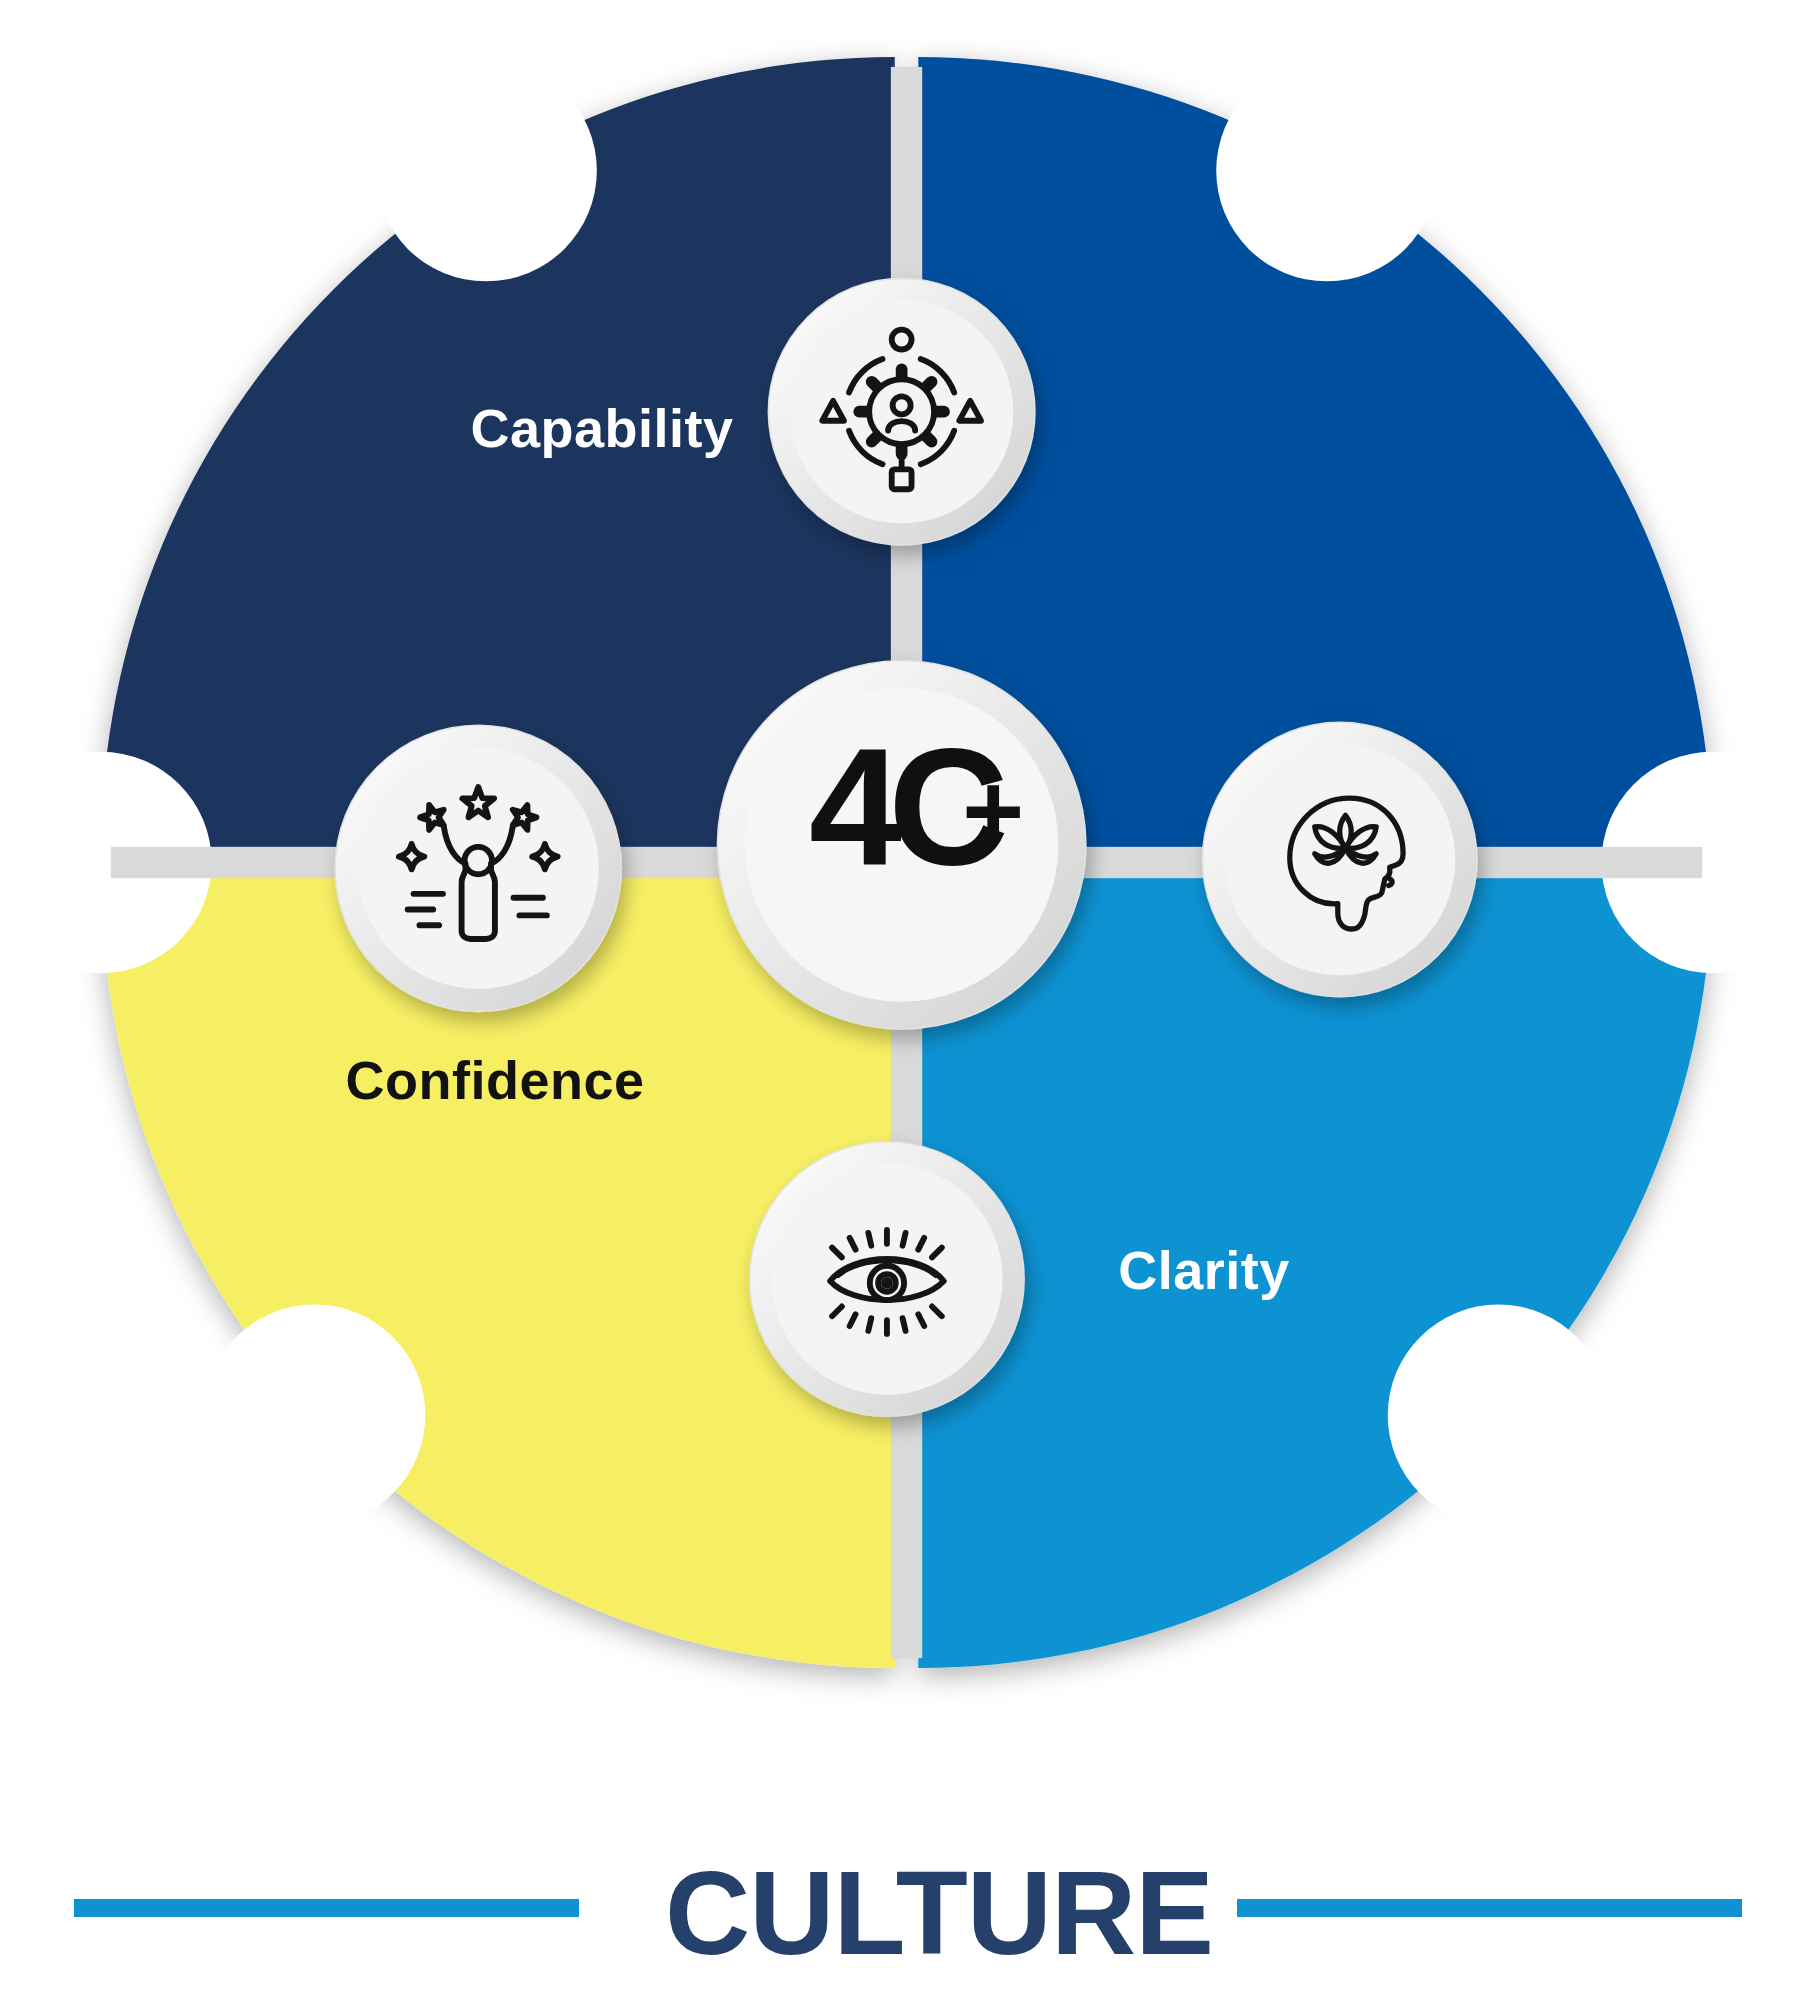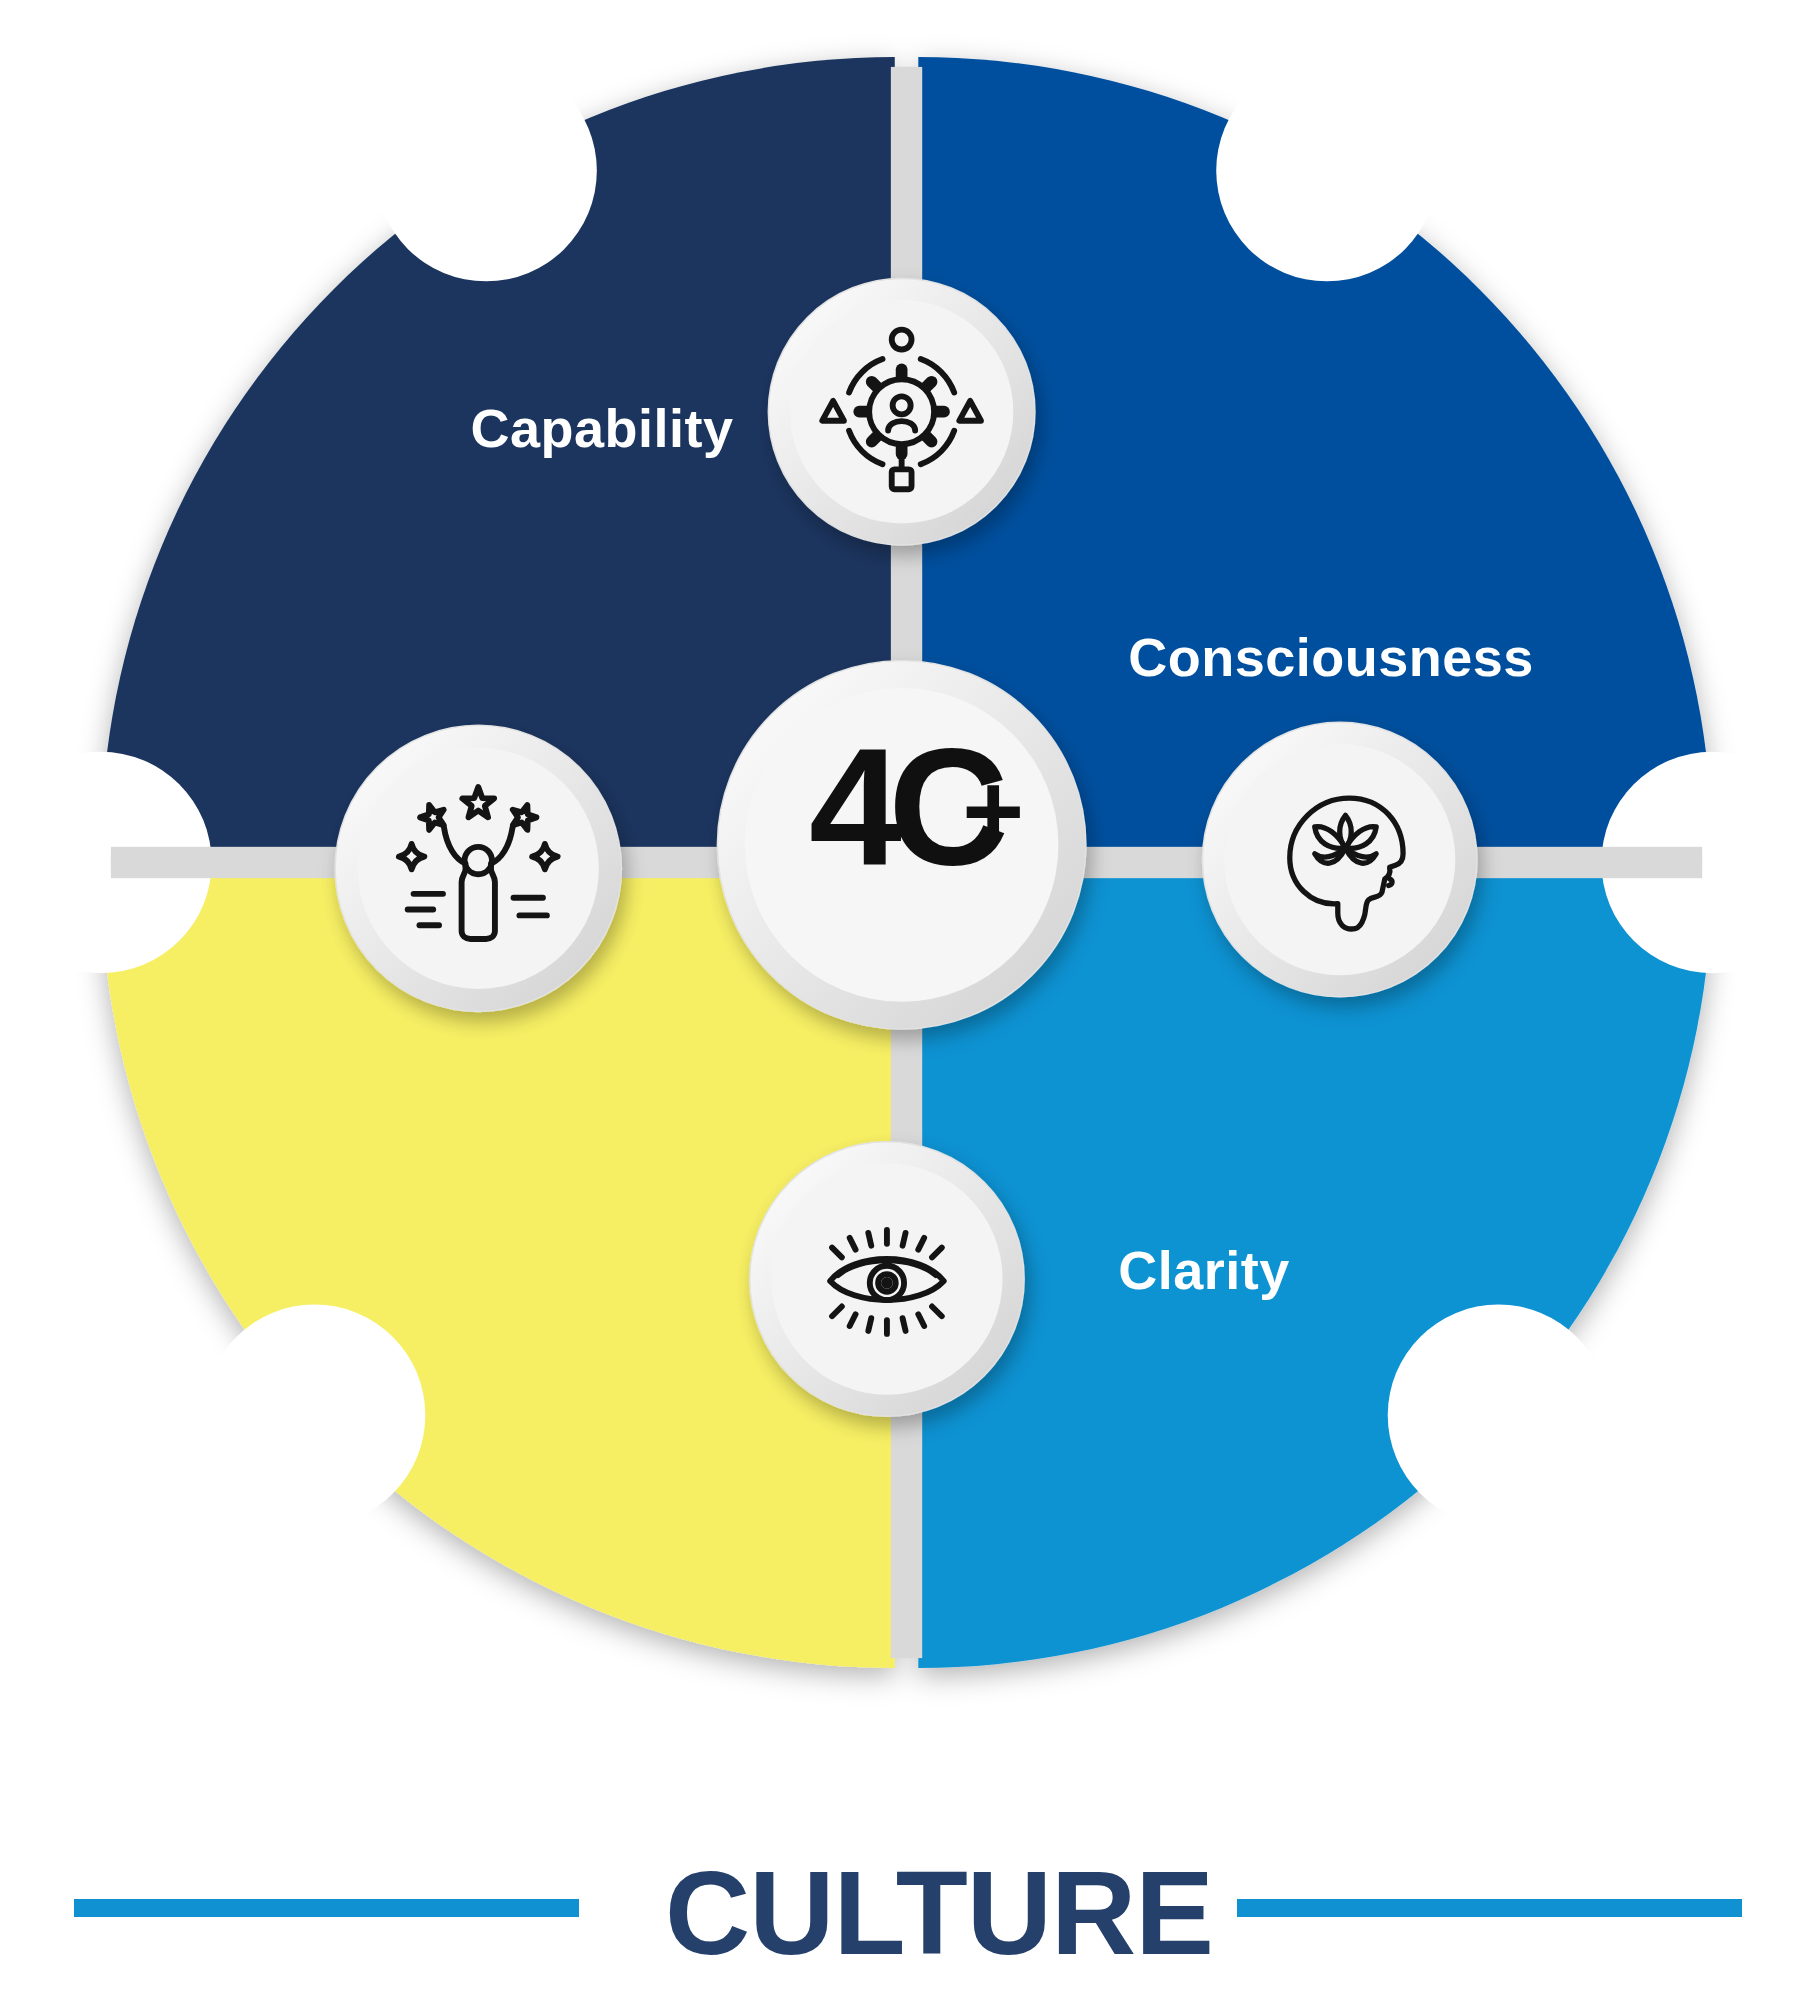--- a/index.html
+++ b/index.html
@@ -191,21 +191,21 @@
       <line x1="-32" y1="36" x2="-38" y2="48"></line>
       <line x1="-16" y1="40" x2="-19" y2="53"></line>
       <line x1="0" y1="42" x2="0" y2="56"></line>
       <line x1="16" y1="40" x2="19" y2="53"></line>
       <line x1="32" y1="36" x2="38" y2="48"></line>
       <line x1="46" y1="28" x2="56" y2="38"></line>
     </g>
   </svg>
 
   <div class="label light" style="left:602px;top:428px;text-align:center;">Capability</div>
-  <div class="label light" style="left:1331px;top:657px;">Consciousness</div>
+  <div class="label dark" style="left:495px;top:1080px;">Confidence</div>
   <div class="label light" style="left:1204px;top:1270px;">Clarity</div>
 
   <div class="logo-main">
     <span>4</span><span>C</span>
     <span class="plus">+</span>
   </div>
 
   <div class="footer-bar left"></div>
   <div class="footer-title">CULTURE</div>
   <div class="footer-bar right"></div>

